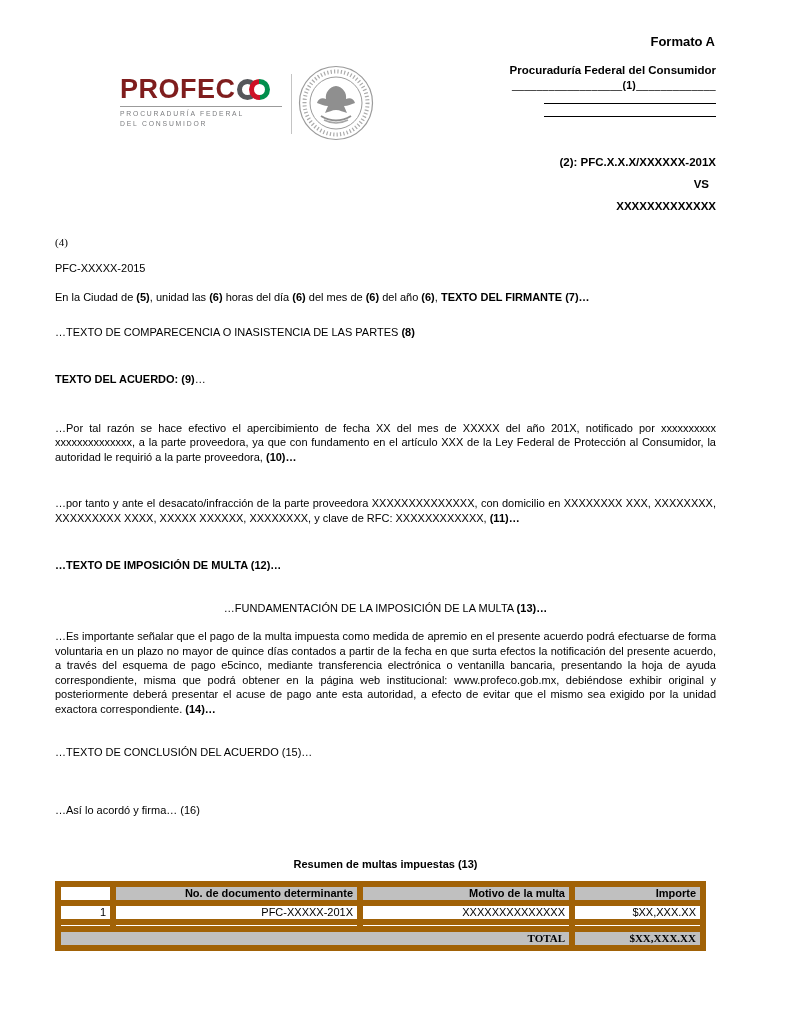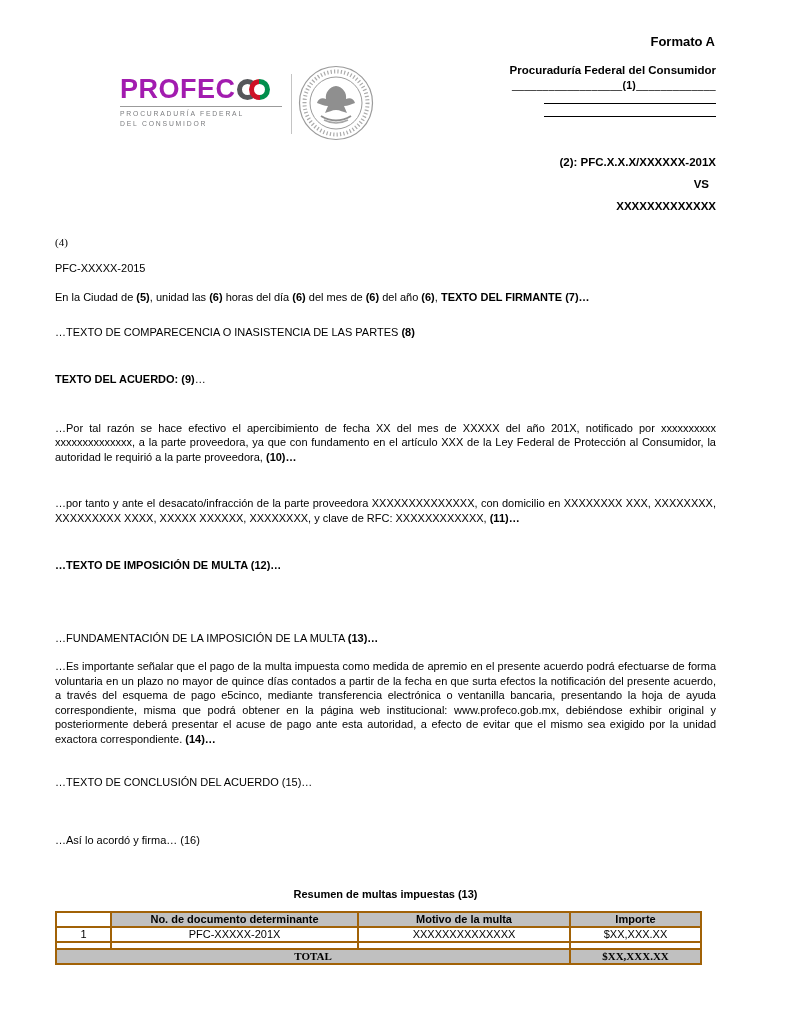--- a/index.html
+++ b/index.html
@@ -8,21 +8,21 @@
     position:relative; width:772px; height:1024px; background:#fff;
     font-family:"Liberation Sans", sans-serif; color:#000; overflow:hidden;
   }
   .b { font-weight:700; }
 
   .formato { position:absolute; top:34px; right:57px; font-size:13px; font-weight:700; }
 
   
   .logo-block { position:absolute; left:120px; top:76px; width:168px; }
   .logo-row { display:flex; align-items:center; }
-  .wordmark { font-size:27px; font-weight:700; color:#a21caf; letter-spacing:.5px; line-height:1; }
+  .wordmark { font-size:27px; font-weight:700; color:#7f1d1d; letter-spacing:.5px; line-height:1; }
   .oo { display:inline-flex; align-items:center; margin-left:1px; }
   .o1 { width:21px; height:21px; border:5px solid #55565a; border-radius:50%; }
   .o2 { width:21px; height:21px; border-radius:50%; margin-left:-9px; position:relative;
         background:conic-gradient(#008f4c 0 50%, #ce1126 50% 100%); }
   .o2::after { content:""; position:absolute; inset:5px; background:#fff; border-radius:50%; }
   .logo-rule { width:162px; border-top:1px solid #9b9b9b; margin:3px 0 2px; }
   .logo-sub { font-size:6.8px; letter-spacing:1.8px; color:#7b7c7f; line-height:1.45; }
   .logo-divider { position:absolute; left:291px; top:74px; width:1px; height:60px; background:#c4c4c4; }
   .seal { position:absolute; left:297px; top:64px; width:78px; height:78px; }
 
@@ -42,29 +42,29 @@
   .ref4 { font-family:"Liberation Serif", serif; font-size:11px; line-height:13px; }
   .file-no { font-size:11px; line-height:14px;margin-top:12px; }
   p { margin:0; font-size:11px; line-height:14.5px; }
   .just { text-align:justify; }
   .mt-p1 { margin-top:15px; }
   .mt-p2 { margin-top:20px; }
   .mt-p3 { margin-top:33px; }
   .mt-p4 { margin-top:34px; }
   .mt-p5 { margin-top:32px; }
   .mt-p6 { margin-top:33px; }
-  .mt-p7 { margin-top:58px; }
+  .mt-p7 { margin-top:28px;text-align:center; }
   .mt-p8 { margin-top:14px; }
   .mt-p9 { margin-top:29px; }
   .mt-p10 { margin-top:43px; }
 
   .tbl-title { margin-top:41px; text-align:center; font-weight:700; font-size:11px; }
 
   table.fines { margin-top:11px; border-collapse:collapse; table-layout:fixed; width:645px; font-size:11px; }
-  table.fines td { border:2px solid #a16207; padding:0 4px; height:15px; text-align:center; line-height:13px; }
+  table.fines td { border:6px solid #a16207; padding:0 4px; height:15px; text-align:right; line-height:13px; }
   td.gray { background:#c0c0c0; }
   td.hdr { font-weight:700; }
   td.noborder { border:none; background:#fff; }
   td.numcell { text-align:left; padding-left:6px; }
   tr.spacer td { height:7px; }
   td.total-lbl, td.total-amt { font-weight:700;font-family:Liberation Serif, serif; }
 </style>
 </head>
 <body>
 

